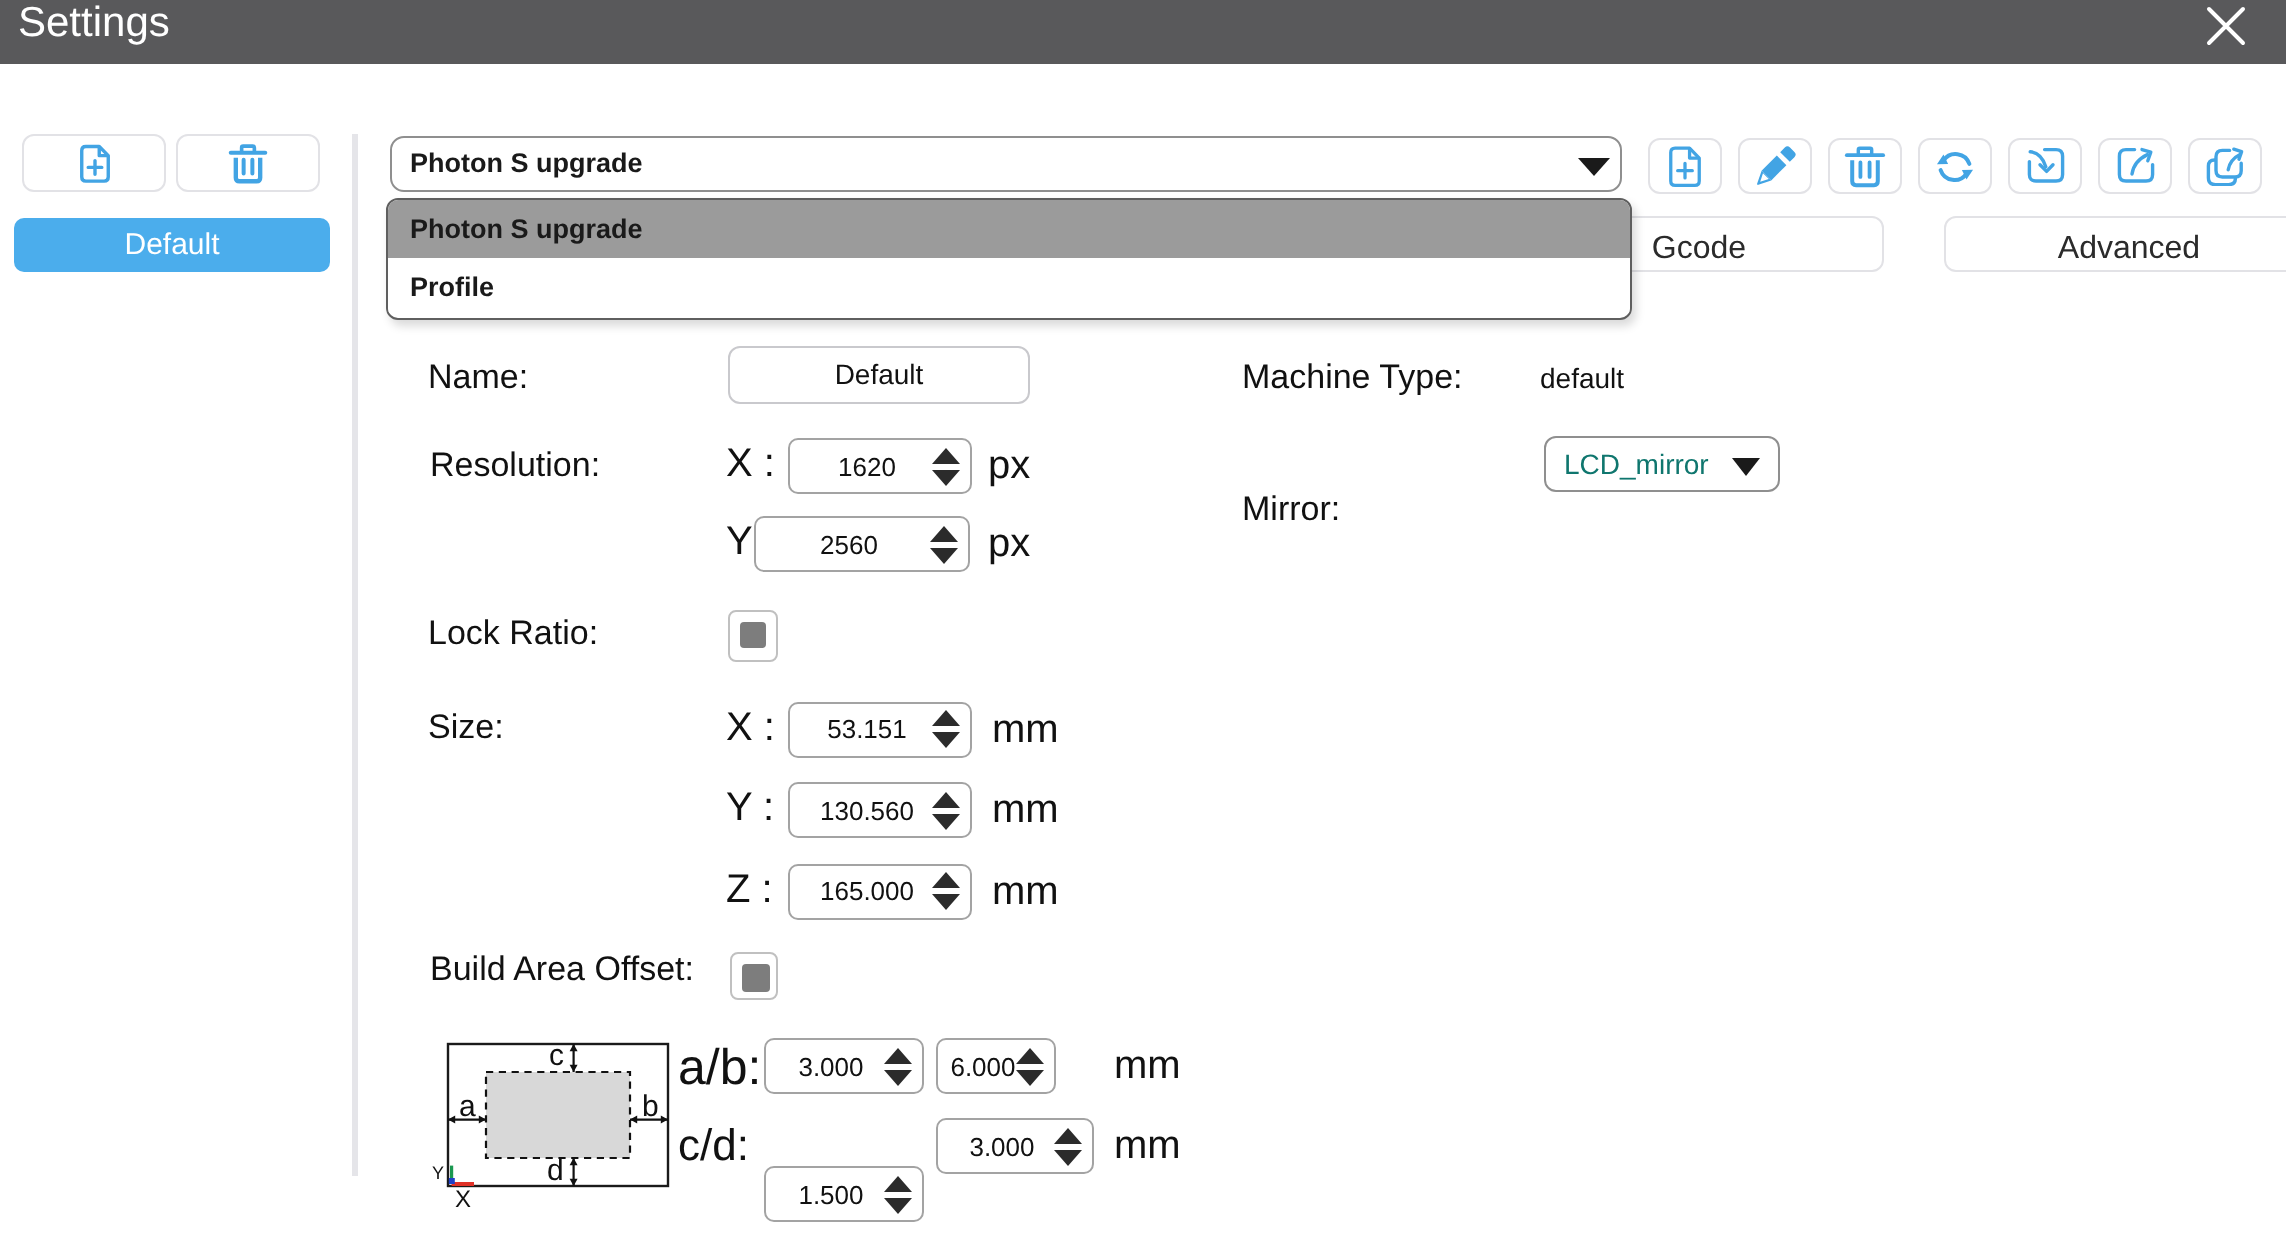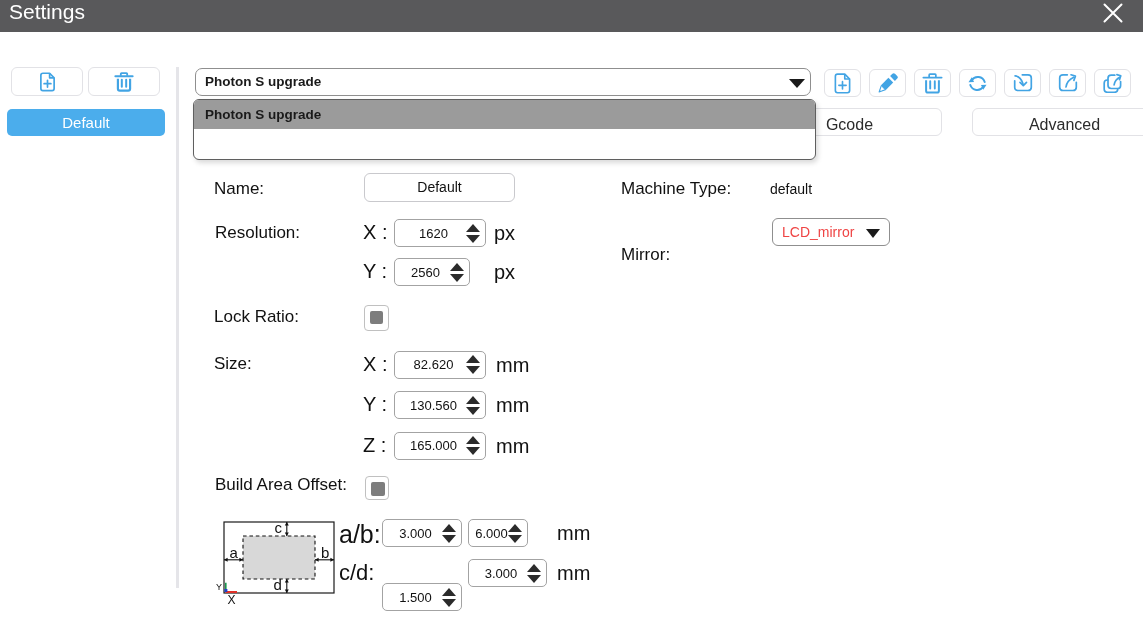--- a/index.html
+++ b/index.html
@@ -29,21 +29,21 @@
   .inp { position:absolute; background:#fff; border:1.2px solid #c9c9cd; border-radius:6px;
          font-size:14px; color:#111; text-align:center; }
   .spin { position:absolute; height:28px; background:#fff; border:1.2px solid #a3a3a3; border-radius:5px;
           display:flex; align-items:center; padding-left:6px; }
   .spin span { flex:1; text-align:center; font-size:13px; color:#111; }
   .spin svg { width:14px; height:19px; margin-right:5px; flex:none; }
   .chk { position:absolute; width:25px; height:26px; border:1.5px solid #c0c0c0; border-radius:4px; background:#fff; }
   .chk div { position:absolute; left:5px; top:5px; width:13px; height:13px; background:#7d7d7d; border-radius:2px; }
   #mirror { position:absolute; left:772px; top:218px; width:118px; height:28px; background:#fff;
             border:1.2px solid #8f8f8f; border-radius:6px; }
-  #mirror span { position:absolute; left:9px; top:5px; font-size:14px; color:#ef4444; }
+  #mirror span { position:absolute; left:9px; top:5px; font-size:14px; color:#0f766e; }
 </style>
 </head>
 <body>
 
 <div id="titlebar">
   <div class="t">Settings</div>
   <svg class="abs" style="left:1103px; top:3px;" width="20" height="20" viewBox="0 0 20 20">
     <path d="M1.5 1.5 L18.5 18.5 M18.5 1.5 L1.5 18.5" stroke="#fff" stroke-width="2" fill="none" stroke-linecap="round"></path>
   </svg>
 </div>
@@ -76,20 +76,23 @@
   <div class="txt">Photon S upgrade</div>
   <svg class="abs" style="left:593px; top:10px;" width="16" height="9" viewBox="0 0 14 9" preserveAspectRatio="none">
     <path d="M0 0 H14 L7 9 Z" fill="#1a1a1a"></path>
   </svg>
 </div>
 
 <div id="droplist">
   <div class="it1">
       <span>Photon S upgrade</span>
     </div>
+  <div class="it2">
+      <span>Profile</span>
+    </div>
 </div>
 
 <div class="btn" style="left:824px; top:69px; width:37px; height:28px;">
   <svg width="19" height="21" viewBox="0 0 20 23">
     <path d="M12.5 1.2 H4.6 Q2.2 1.2 2.2 3.6 V19.2 Q2.2 21.6 4.6 21.6 H15.4 Q17.8 21.6 17.8 19.2 V6.6 Z" fill="none" stroke="#42a4e4" stroke-width="1.8" stroke-linejoin="round"></path>
     <path d="M12.5 1.2 V6.6 H17.8" fill="none" stroke="#42a4e4" stroke-width="1.8" stroke-linejoin="round"></path>
     <path d="M10 9.5 V17.5 M6 13.5 H14" stroke="#42a4e4" stroke-width="1.8" fill="none" stroke-linecap="round"></path>
   </svg>
 </div>
 <div class="btn" style="left:869px; top:69px; width:37px; height:28px;">
@@ -158,38 +161,38 @@
 <div class="biglbl" style="left:494px; top:222px;">px</div>
 <div class="lbl" style="left:621px; top:222.5px;margin-top:22px;">Mirror:</div>
 <div id="mirror">
     <span>LCD_mirror</span>
   <svg class="abs" style="left:93px; top:10px;" width="14" height="9" viewBox="0 0 14 9">
       <path d="M0 0 H14 L7 9 Z" fill="#1a1a1a"></path>
     </svg>
 </div>
 
 <div class="biglbl" style="left:363px; top:260px;">Y :</div>
-<div class="spin" style="left:394px; top:258px; width:76px;">
+<div class="spin" style="left:377px; top:258px; width:108px;">
     <span>2560</span>
   <svg viewBox="0 0 14 19">
       <path d="M7 0 L14 8 H0 Z" fill="#2b2b2b"></path>
       <path d="M0 11 H14 L7 19 Z" fill="#2b2b2b"></path>
     </svg>
 </div>
 <div class="biglbl" style="left:494px; top:261px;">px</div>
 
 <div class="lbl" style="left:214px; top:307px;">Lock Ratio:</div>
 <div class="chk" style="left:364px; top:305px;">
     <div></div>
   </div>
 
 <div class="lbl" style="left:214px; top:353.5px;text-align:right;">Size:</div>
 <div class="biglbl" style="left:363px; top:352.5px;">X :</div>
 <div class="spin" style="left:394px; top:350.5px; width:92px;">
-    <span>82.620</span>
+    <span>53.151</span>
   <svg viewBox="0 0 14 19">
       <path d="M7 0 L14 8 H0 Z" fill="#2b2b2b"></path>
       <path d="M0 11 H14 L7 19 Z" fill="#2b2b2b"></path>
     </svg>
 </div>
 <div class="biglbl" style="left:496px; top:353.5px;">mm</div>
 
 <div class="biglbl" style="left:363px; top:393px;">Y :</div>
 <div class="spin" style="left:394px; top:391px; width:92px;">
     <span>130.560</span>

